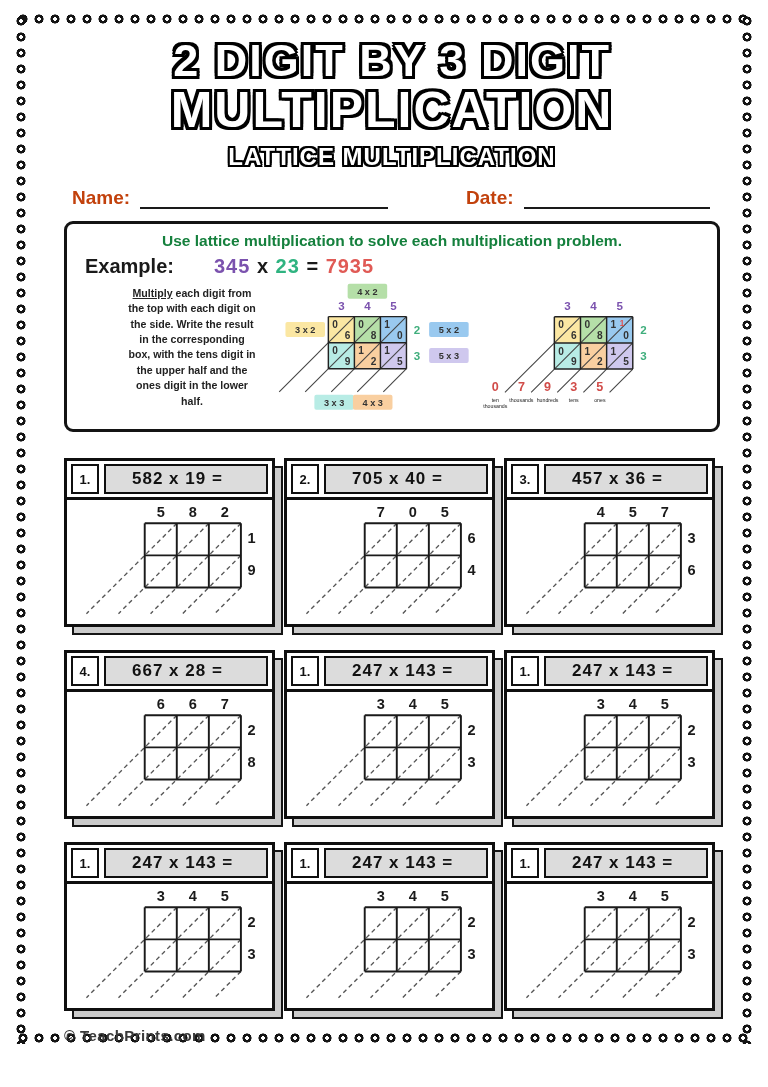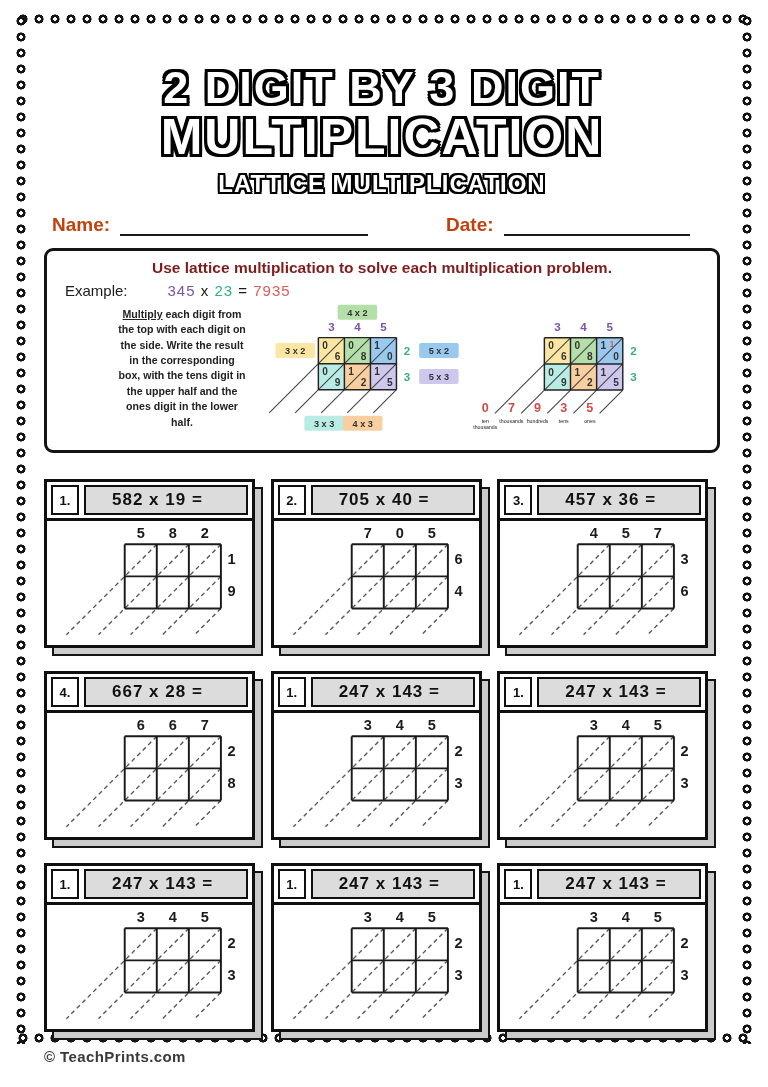--- a/index.html
+++ b/index.html
@@ -12,40 +12,40 @@
     background-image:radial-gradient(circle,#fff 0 1.6px,#141414 1.7px 4.3px,rgba(0,0,0,0) 4.8px);
     background-size:16px 12px;}
   .dots-v{width:12px;top:13px;bottom:43px;
     background-image:radial-gradient(circle,#fff 0 1.6px,#141414 1.7px 4.3px,rgba(0,0,0,0) 4.8px);
     background-size:12px 16px;}
   .dots-top{top:13px;}
   .dots-bottom{bottom:43px;}
   .dots-left{left:15px;}
   .dots-right{right:15px;}
 
-  .content{position:absolute;left:44px;right:48px;top:34px;margin-top:27px;}
+  .content{position:absolute;left:64px;right:48px;top:34px;}
 
   
   .bubble{color:#fff;font-weight:bold;text-align:center;letter-spacing:2px;
     text-shadow:3px 3px 0 #000,-3px -3px 0 #000,3px -3px 0 #000,-3px 3px 0 #000,3px 0 0 #000,-3px 0 0 #000,0 3px 0 #000,0 -3px 0 #000,2px 2px 0 #000,-2px -2px 0 #000;}
   .title1{font-size:45px;line-height:1.0;margin:4px 0 0;}
   .title2{font-size:50px;line-height:1.0;margin:2px 0 0;}
   .subtitle{font-size:24px;letter-spacing:1px;margin:8px 0 0;
     text-shadow:2px 2px 0 #000,-2px -2px 0 #000,2px -2px 0 #000,-2px 2px 0 #000,2px 0 0 #000,-2px 0 0 #000,0 2px 0 #000,0 -2px 0 #000;}
 
   .name-row{display:flex;align-items:flex-end;margin:16px 8px 12px;font-size:19px;font-weight:bold;color:#c2410c;}
   .fill-line{display:inline-block;border-bottom:2px solid #1a1a1a;height:16px;margin-left:10px;}
   .name-line{width:248px;}
   .date-line{width:186px;}
   .date-label{margin-left:78px;}
 
   
   .inst-box{border:3.5px solid #141414;border-radius:9px;padding:6px 8px 4px;background:#fff;}
-  .inst-heading{text-align:center;font-size:15.5px;font-weight:bold;color:#7f1d1d;margin:2px 0 5px;}
-  .example-line{font-size:15px;font-weight:normal;color:#1a1a1a;margin:0 0 0 10px;}
+  .inst-heading{text-align:center;font-size:15.5px;font-weight:bold;color:#15803d;margin:2px 0 5px;}
+  .example-line{font-size:20px;font-weight:bold;color:#1a1a1a;margin:0 0 0 10px;}
   .example-expr{margin-left:40px;letter-spacing:1px;}
   .inst-row{display:flex;justify-content:center;align-items:flex-start;margin-top:2px;}
   .side-text{font-size:10.6px;font-weight:bold;color:#222;line-height:1.45;text-align:center;}
   .left-text{width:130px;margin-top:6px;}
   .right-text{width:112px;margin-top:8px;}
   .ul{text-decoration:underline;}
   .lat-block{flex:0 0 auto;}
   svg{display:block;}
   svg text{font-family:"Liberation Sans",sans-serif;}
 

